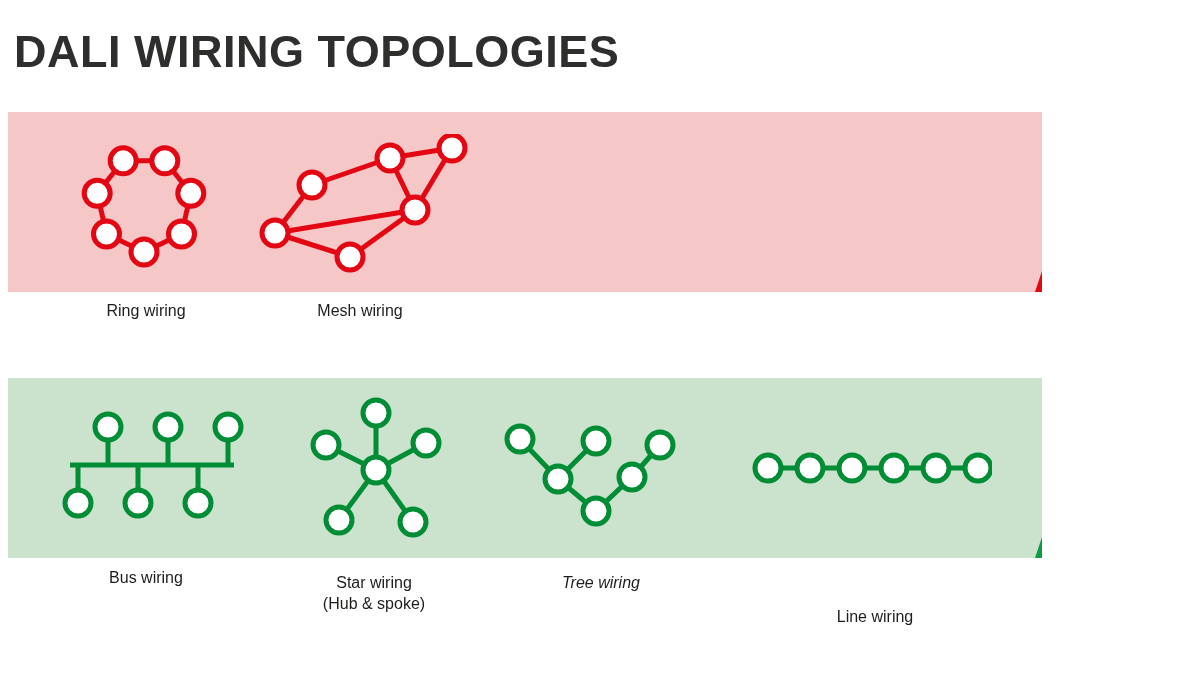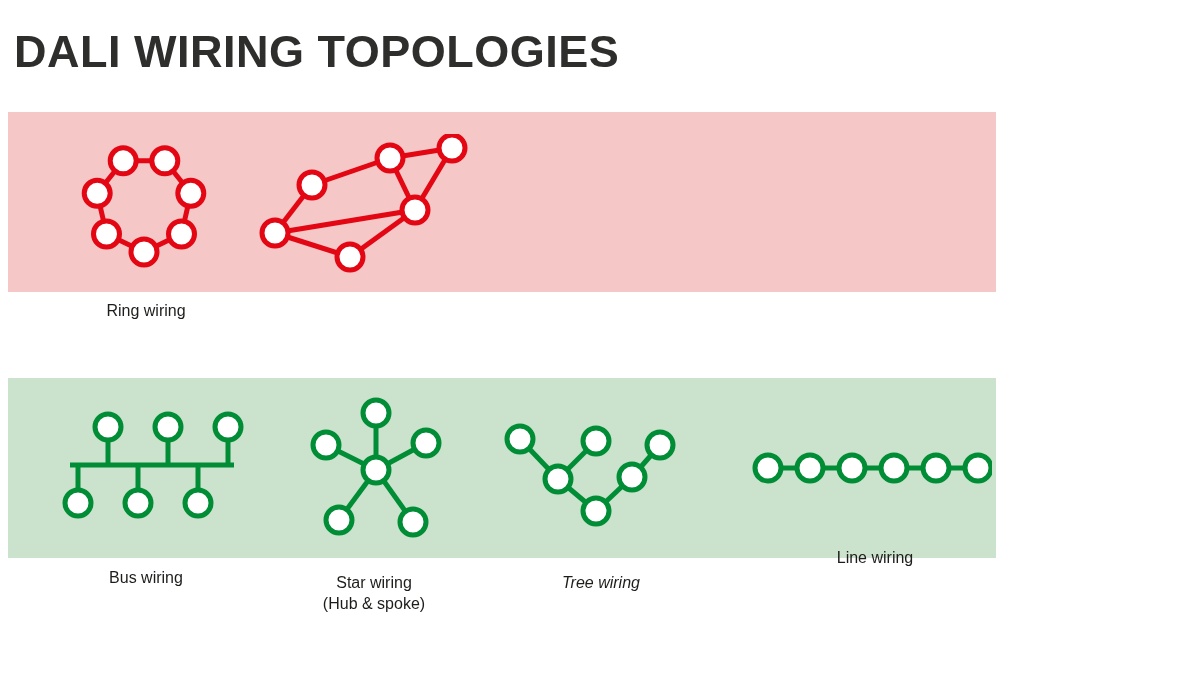--- a/index.html
+++ b/index.html
@@ -3,20 +3,21 @@
 <meta charset="utf-8">
 <style>
   html, body { margin: 0; padding: 0; background: #ffffff; }
   .canvas {
     position: relative;
     width: 996px;
     height: 675px;
     background: #ffffff;
     font-family: "Liberation Sans", sans-serif;
     overflow: hidden;
+    padding-left: 46px;
   }
   .title {
     position: absolute;
     left: 14px;
     top: 26px;
     margin: 0;
     font-size: 45px;
     font-weight: 700;
     letter-spacing: 0.5px;
     color: var(--title-color, #2e2e2d);
@@ -110,20 +111,21 @@
       <circle cx="17" cy="99" r="13"></circle>
       <circle cx="54" cy="51" r="13"></circle>
       <circle cx="132" cy="24" r="13"></circle>
       <circle cx="194" cy="14" r="13"></circle>
       <circle cx="157" cy="76" r="13"></circle>
       <circle cx="92" cy="123" r="13"></circle>
     </svg>
   </section>
 
   <div class="label" style="left:61px; top:301px; width:170px;">Ring wiring</div>
+  <div class="label" style="left:275px; top:301px; width:170px;">Mesh wiring</div>
 
   <section class="band band-green" style="top:378px;">
     <div class="band-shape">
       <div class="strip strip-green">
         <div class="badge badge-check">
           <svg class="badge-icon" viewBox="0 0 60 60">
             <path d="M16 31 L27 42 L45 19"></path>
           </svg>
         </div>
       </div>
@@ -183,15 +185,15 @@
       <circle cx="226" cy="20" r="13"></circle>
     </svg>
   </section>
 
   <div class="label" style="left:61px; top:568px; width:170px;">Bus wiring</div>
   <div class="label" style="left:264px; top:573px; width:220px;">
     <div>Star wiring</div>
     <div>(Hub &amp; spoke)</div>
   </div>
   <div class="label" style="left:516px; top:573px; width:170px;font-style:italic;">Tree wiring</div>
-  <div class="label" style="left:790px; top:548px; width:170px;">Line wiring</div>
+  <div class="label" style="left:790px; top:607px; width:170px;">Line wiring</div>
 
 </div>
 
 </body></html>

